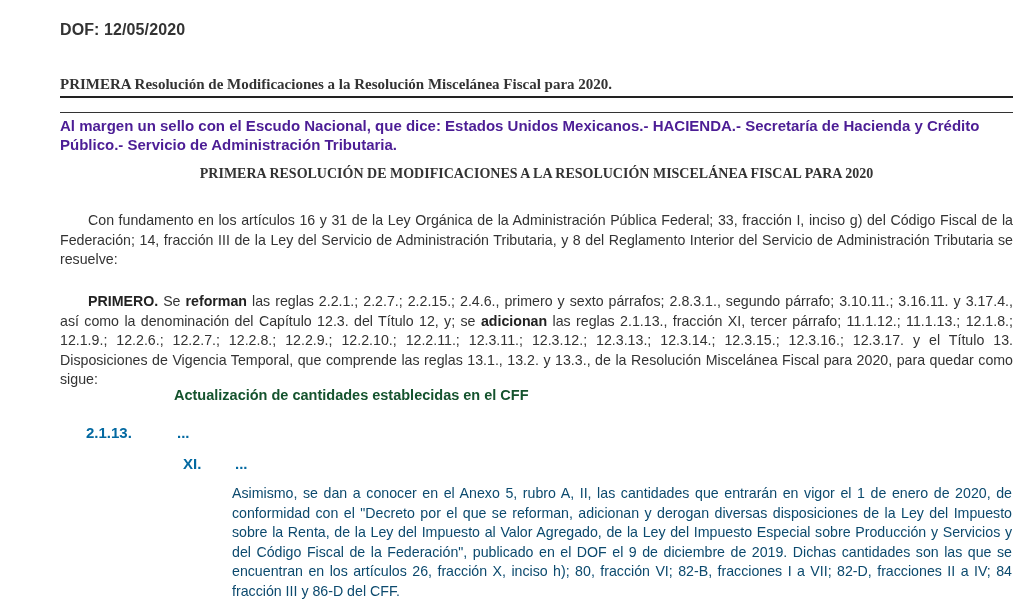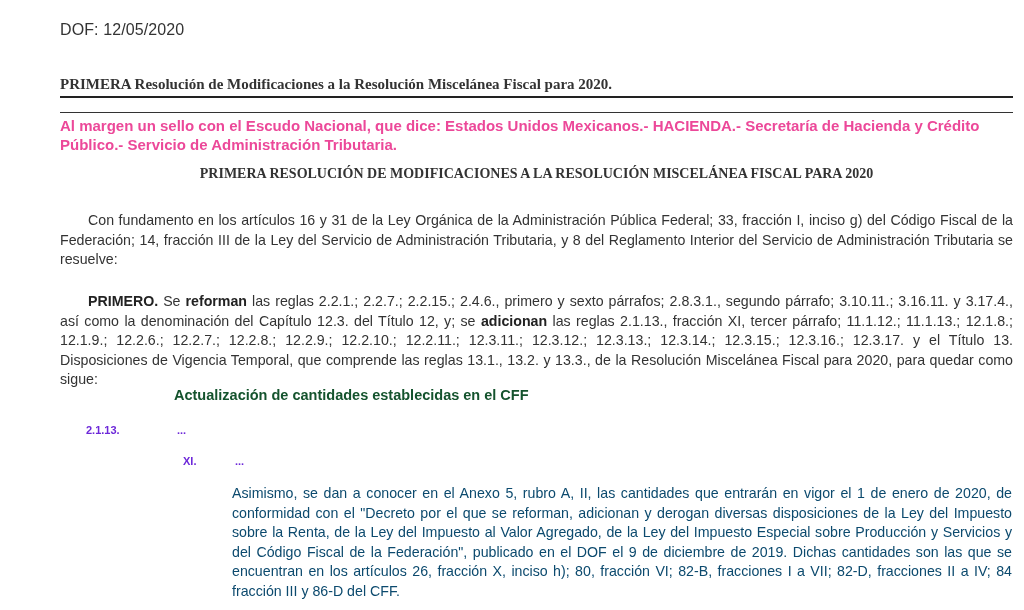--- a/index.html
+++ b/index.html
@@ -19,21 +19,21 @@
       position: absolute;
       left: 60px;
       top: 0;
       width: 953px;
     }
     .dof-date {
       position: absolute;
       left: 0;
       top: 21px;
       font-size: 16px;
-      font-weight: normal;
+      font-weight: bold;
       color: #333333;
       letter-spacing: 0.1px;
       white-space: nowrap;
       text-align: right;
     }
     .title-block {
       position: absolute;
       left: 0;
       top: 76px;
       width: 953px;
@@ -55,21 +55,21 @@
       height: 0;
       border-top: 1px solid #333333;
     }
     .margin-note {
       position: absolute;
       left: 0;
       top: 116px;
       width: 953px;
       font-size: 15px;
       font-weight: bold;
-      color: #ec4899;
+      color: #4c1d95;
       line-height: 19px;
     }
     .center-heading {
       position: absolute;
       left: 0;
       top: 164px;
       width: 953px;
       text-align: center;
       font-family: "Liberation Serif", serif;
       font-size: 14px;
@@ -94,23 +94,23 @@
       position: absolute;
       left: 114px;
       top: 387px;
       font-size: 14.5px;
       font-weight: bold;
       color: #14532d;
       white-space: nowrap;
     }
     .rule-row {
       position: absolute;
-      font-size: 11px;
+      font-size: 15px;
       font-weight: bold;
-      color: #6d28d9;
+      color: #0369a1;
       white-space: nowrap;
     }
     .rule-num { left: 26px; top: 424px; }
     .rule-ellipsis { left: 117px; top: 424px; }
     .frac-num { left: 123px; top: 455px; }
     .frac-ellipsis { left: 175px; top: 455px; }
     .p-asimismo {
       position: absolute;
       left: 172px;
       top: 484px;

